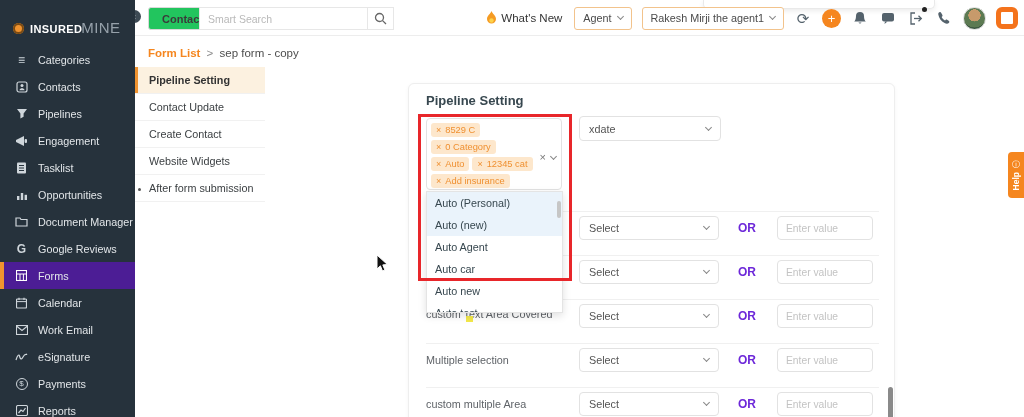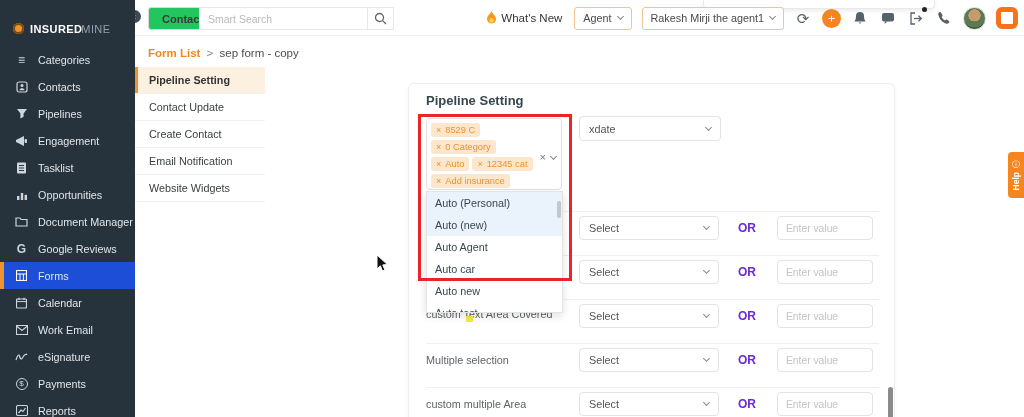--- a/index.html
+++ b/index.html
@@ -3,25 +3,25 @@
 <meta charset="utf-8">
 <style>
   * { margin:0; padding:0; box-sizing:border-box; }
   html,body { width:1024px; height:417px; overflow:hidden; font-family:"Liberation Sans", sans-serif; background:#fff; }
 
   
   .sidebar { position:absolute; left:0; top:0; width:135px; height:417px; background:#26323c; z-index:20; }
   .logo { height:38px; display:flex; align-items:center; gap:6px; padding:18px 0 0 13px; }
   .logo-dot { width:11px; height:11px; border-radius:50%; background:#f0932f; box-shadow:inset 0 0 0 2px #7a4b14; flex:none; }
   .logo-bold { color:#fff; font-weight:bold; font-size:11px; letter-spacing:.4px; }
-  .logo-light { color:#96a1aa; font-size:11px; letter-spacing:.4px; margin-left:-1px; }
+  .logo-light { color:#96a1aa; font-size:15px; letter-spacing:.4px; margin-left:-1px; }
   .nav { margin-top:8px; }
   .nav-item { position:relative; height:27px; display:flex; align-items:center; gap:9px; padding-left:14px; color:#e2e6e9; font-size:10.8px; cursor:pointer; }
   .nav-item .ic { width:15px; flex:none; display:flex; justify-content:center; align-items:center; font-size:12px; color:#cfd6db; }
-  .nav-item.active { background:#1d4ed8; }
+  .nav-item.active { background:#4c1d95; }
   .nav-item.active::before { content:""; position:absolute; left:0; top:0; bottom:0; width:4px; background:#f0932f; }
   .dollar { width:12px; height:12px; border-radius:50%; border:1.2px solid #cfd6db; font-size:8px; display:flex; align-items:center; justify-content:center; }
   .gicon { font-weight:bold; font-size:12px; }
 
   
   .topbar { position:absolute; left:135px; top:0; width:889px; height:36px; background:#fff; border-bottom:1px solid #ededed; z-index:15; }
   .collapse-btn { position:absolute; left:-9px; top:8px; width:17px; height:17px; border-radius:50%; background:#3d4a54; border:2px solid #fff; color:#fff; font-size:9px; display:flex; align-items:center; justify-content:center; cursor:pointer; z-index:25; }
   .contact-btn { position:absolute; left:13px; top:7px; height:23px; padding:0 13px; border:1px solid #d9d9d9; border-radius:3px; display:flex; align-items:center; gap:5px; font-size:11px; font-weight:bold; color:#3a3a3a; background:#22c55e; cursor:pointer; }
   .chev { width:5px; height:5px; border-right:1.4px solid #888; border-bottom:1.4px solid #888; transform:rotate(45deg); margin-top:-3px; flex:none; }
   .search-wrap { position:absolute; left:64px; top:7px; display:flex; }
@@ -295,24 +295,25 @@
     <div class="form-tab active">
         <span>Pipeline Setting</span>
       </div>
     <div class="form-tab">
         <span>Contact Update</span>
       </div>
     <div class="form-tab">
         <span>Create Contact</span>
       </div>
     <div class="form-tab">
-        <span>Email Notification</span>
+        <span>Website Widgets</span>
       </div>
     <div class="form-tab">
-        <span>Website Widgets</span>
+        <span class="tab-dot"></span>
+        <span>After form submission</span>
       </div>
   </div>
 
   <div class="card">
     <div class="card-title">Pipeline Setting</div>
 
     <div class="divider" style="top:127px"></div>
     <div class="divider" style="top:171px"></div>
     <div class="divider" style="top:215px"></div>
     <div class="divider" style="top:259px"></div>

